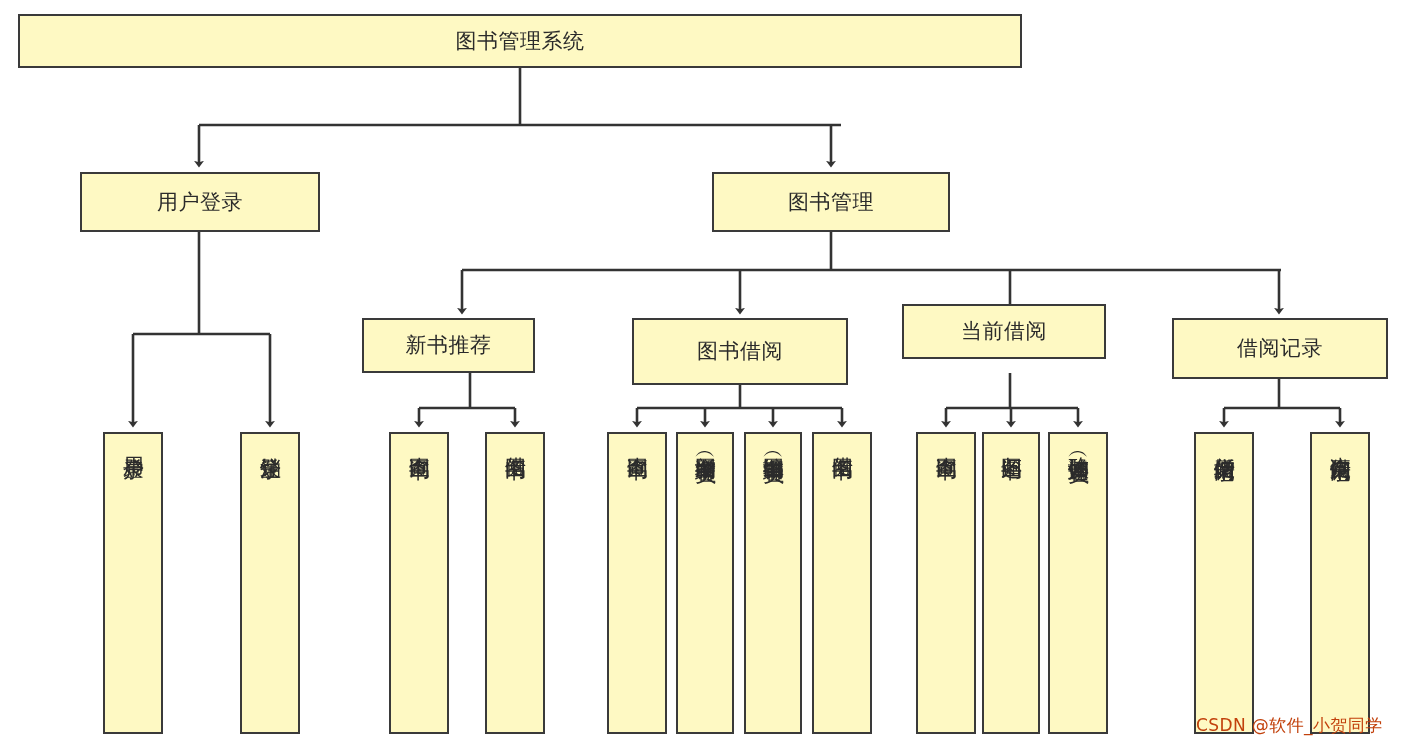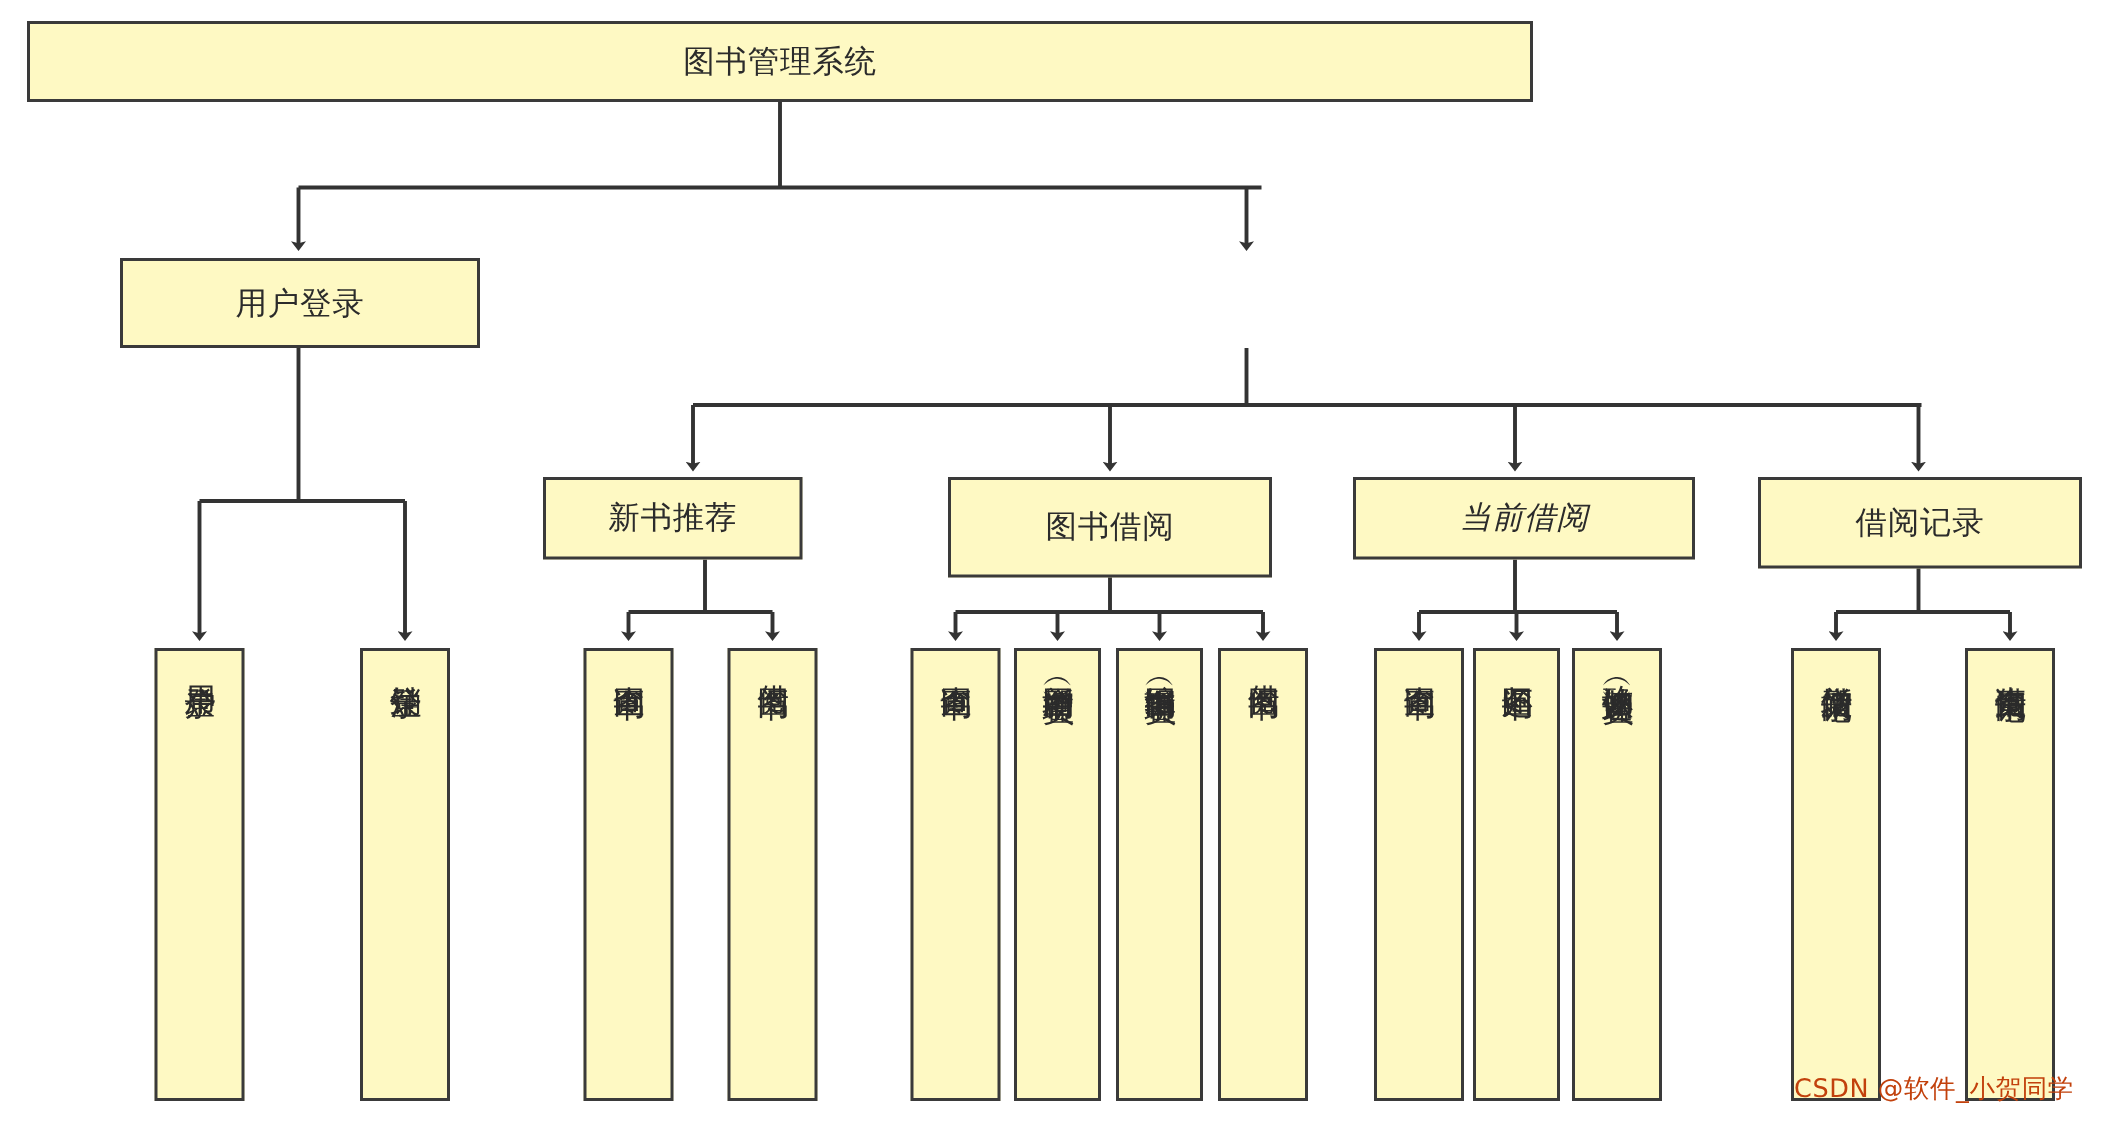--- a/index.html
+++ b/index.html
@@ -128,28 +128,31 @@
     </g>
   </svg>
 
   <div class="node" style="left:18px; top:14px; width:1004px; height:54px;">
     <span class="node-label">图书管理系统</span>
   </div>
 
   <div class="node" style="left:80px; top:172px; width:240px; height:60px;">
     <span class="node-label">用户登录</span>
   </div>
+  <div class="node" style="left:712px; top:172px; width:238px; height:60px;">
+    <span class="node-label">图书管理</span>
+  </div>
 
   <div class="node" style="left:362px; top:318px; width:173px; height:55px;">
     <span class="node-label">新书推荐</span>
   </div>
   <div class="node" style="left:632px; top:318px; width:216px; height:67px;">
     <span class="node-label">图书借阅</span>
   </div>
-  <div class="node" style="left:902px; top:318px; width:228px; height:55px;font-style:italic;">
+  <div class="node" style="left:902px; top:304px; width:204px; height:55px;">
     <span class="node-label">当前借阅</span>
   </div>
   <div class="node" style="left:1172px; top:318px; width:216px; height:61px;">
     <span class="node-label">借阅记录</span>
   </div>
 
   <div class="node leaf" style="left:103px; top:432px; width:60px; height:302px;">
     <span class="node-label">用户登录</span>
   </div>
   <div class="node leaf" style="left:240px; top:432px; width:60px; height:302px;">

